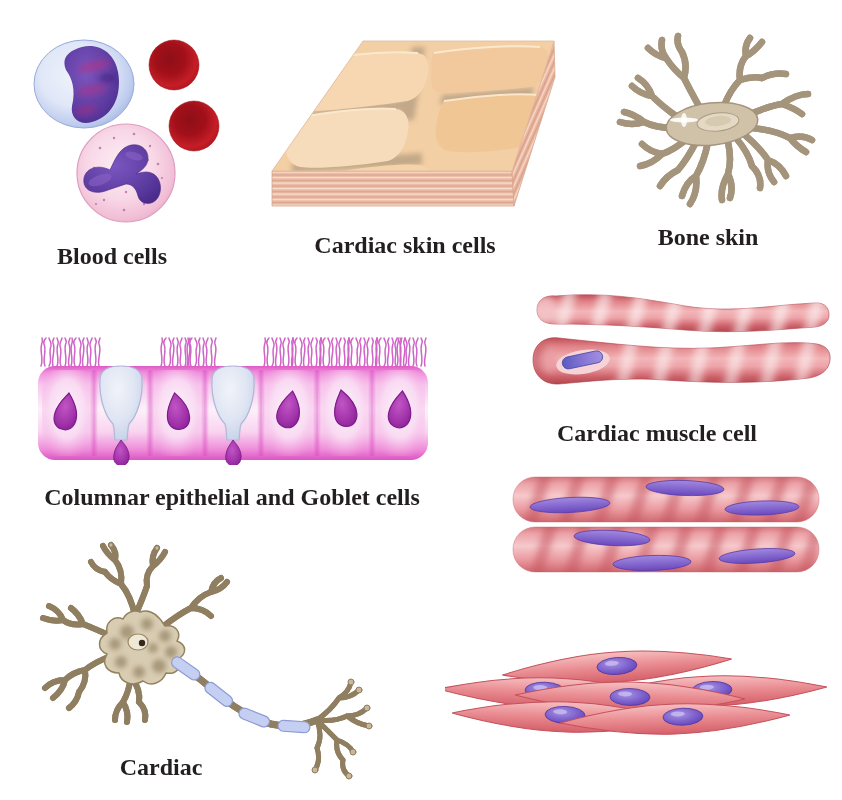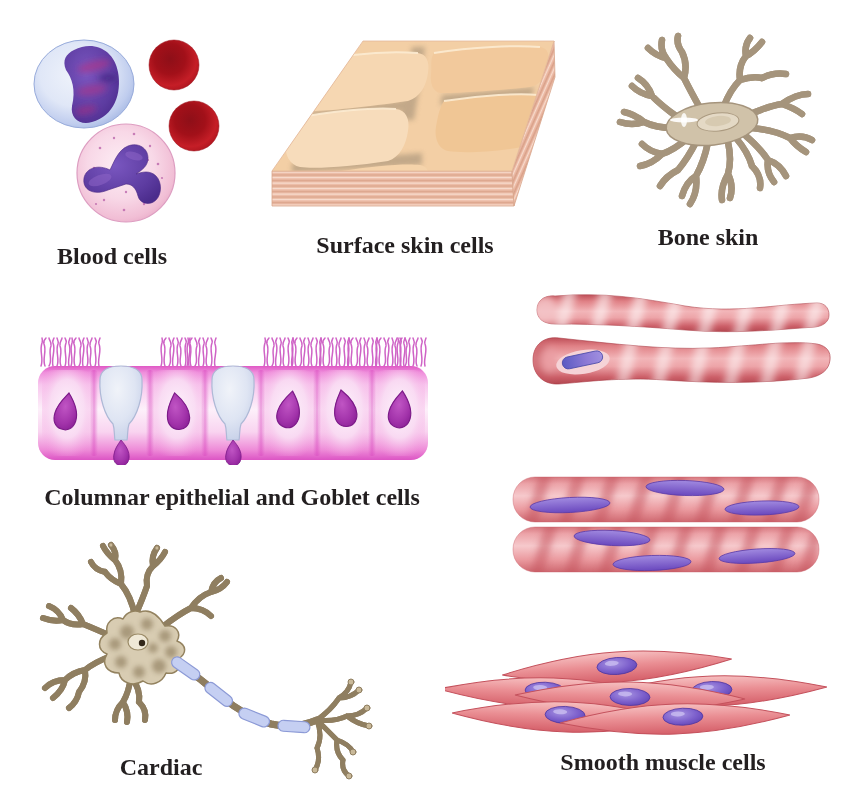--- a/index.html
+++ b/index.html
@@ -496,19 +496,19 @@
         <g transform="translate(230,74) rotate(-2)">
           <use href="#sm-cell" fill="url(#sm-sp)"></use>
           <ellipse cx="8" cy="-2" rx="20" ry="8.5" fill="url(#sm-nuc)" stroke="#4e35a0" stroke-width="0.8"></ellipse>
           <ellipse cx="3" cy="-5" rx="7" ry="2.5" fill="#c9bdf0" opacity="0.8" stroke="none"></ellipse>
         </g>
       </g>
     </svg>
   </figure>
 
   <div class="cell-label" style="left:112px;top:256px">Blood cells</div>
-  <div class="cell-label" style="left:405px;top:245px">Surface skin cells</div>
+  <div class="cell-label" style="left:405px;top:245px">Cardiac skin cells</div>
   <div class="cell-label" style="left:708px;top:237px">Bone skin</div>
   <div class="cell-label" style="left:232px;top:497px">Columnar epithelial and Goblet cells</div>
+  <div class="cell-label" style="left:657px;top:433px">Cardiac muscle cell</div>
   <div class="cell-label" style="left:161px;top:767px">Cardiac</div>
-  <div class="cell-label" style="left:663px;top:762px">Smooth muscle cells</div>
 
 </div>
 
 </body></html>

